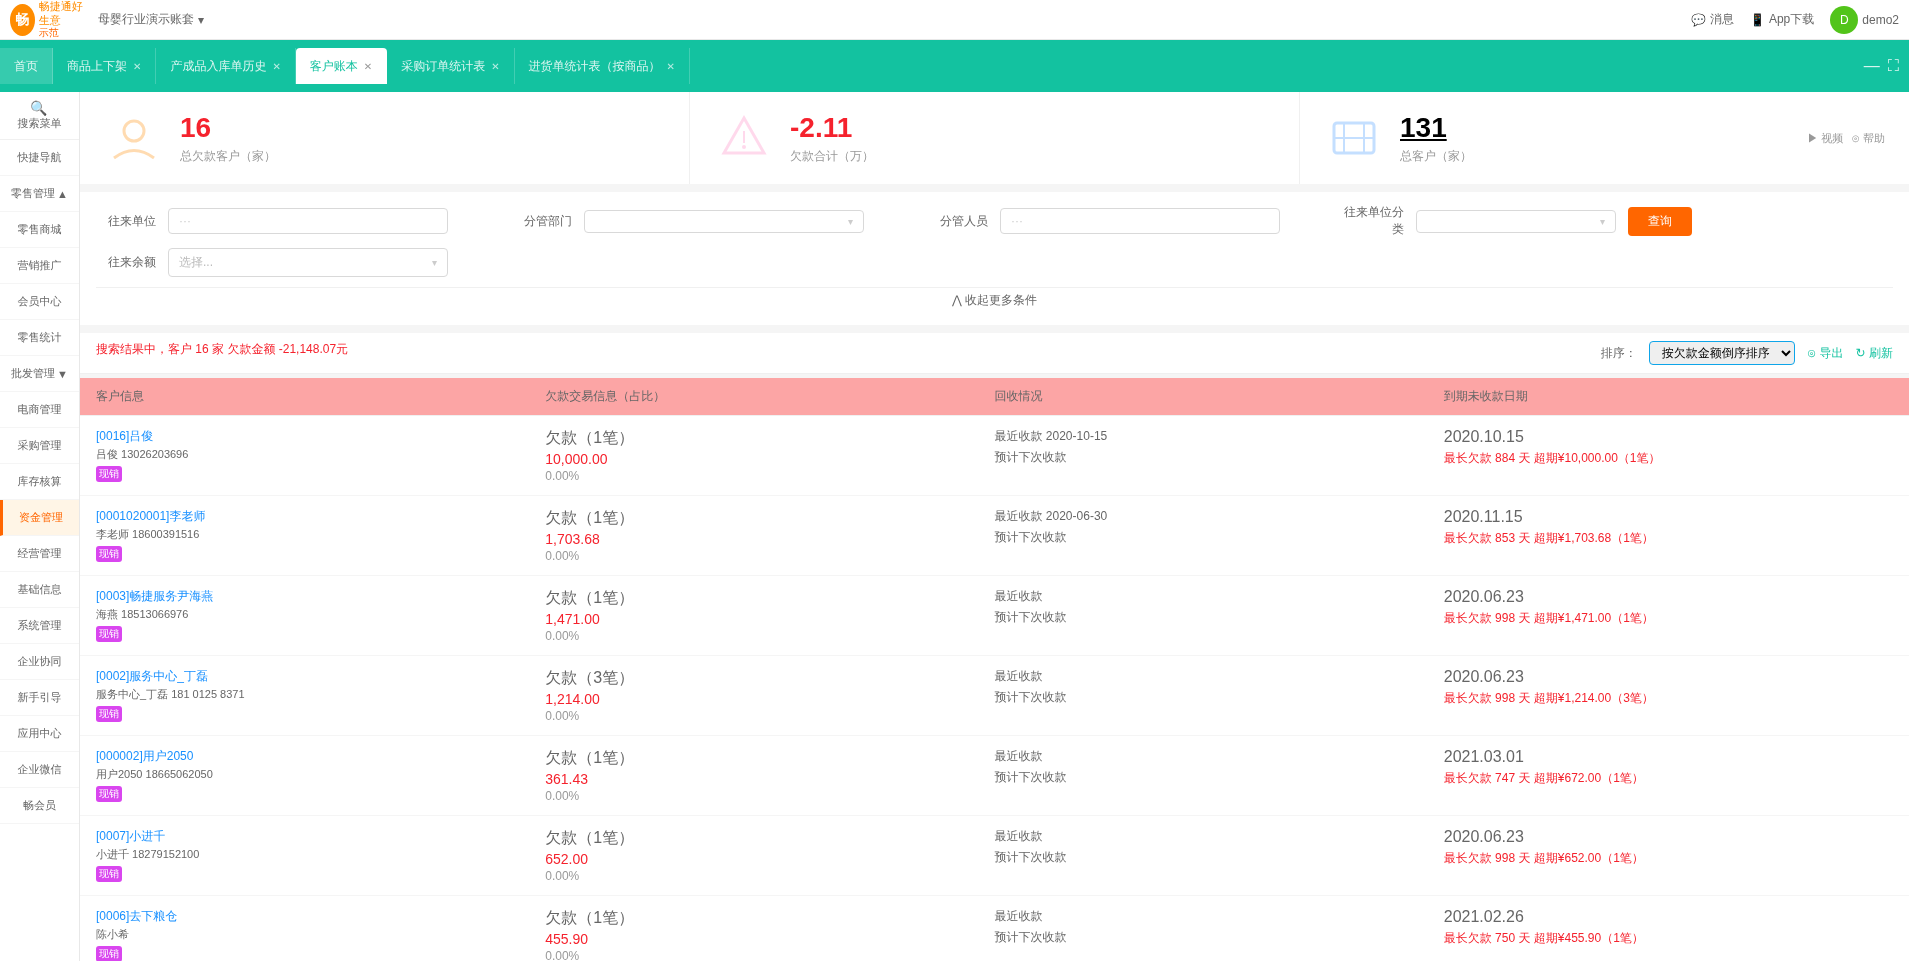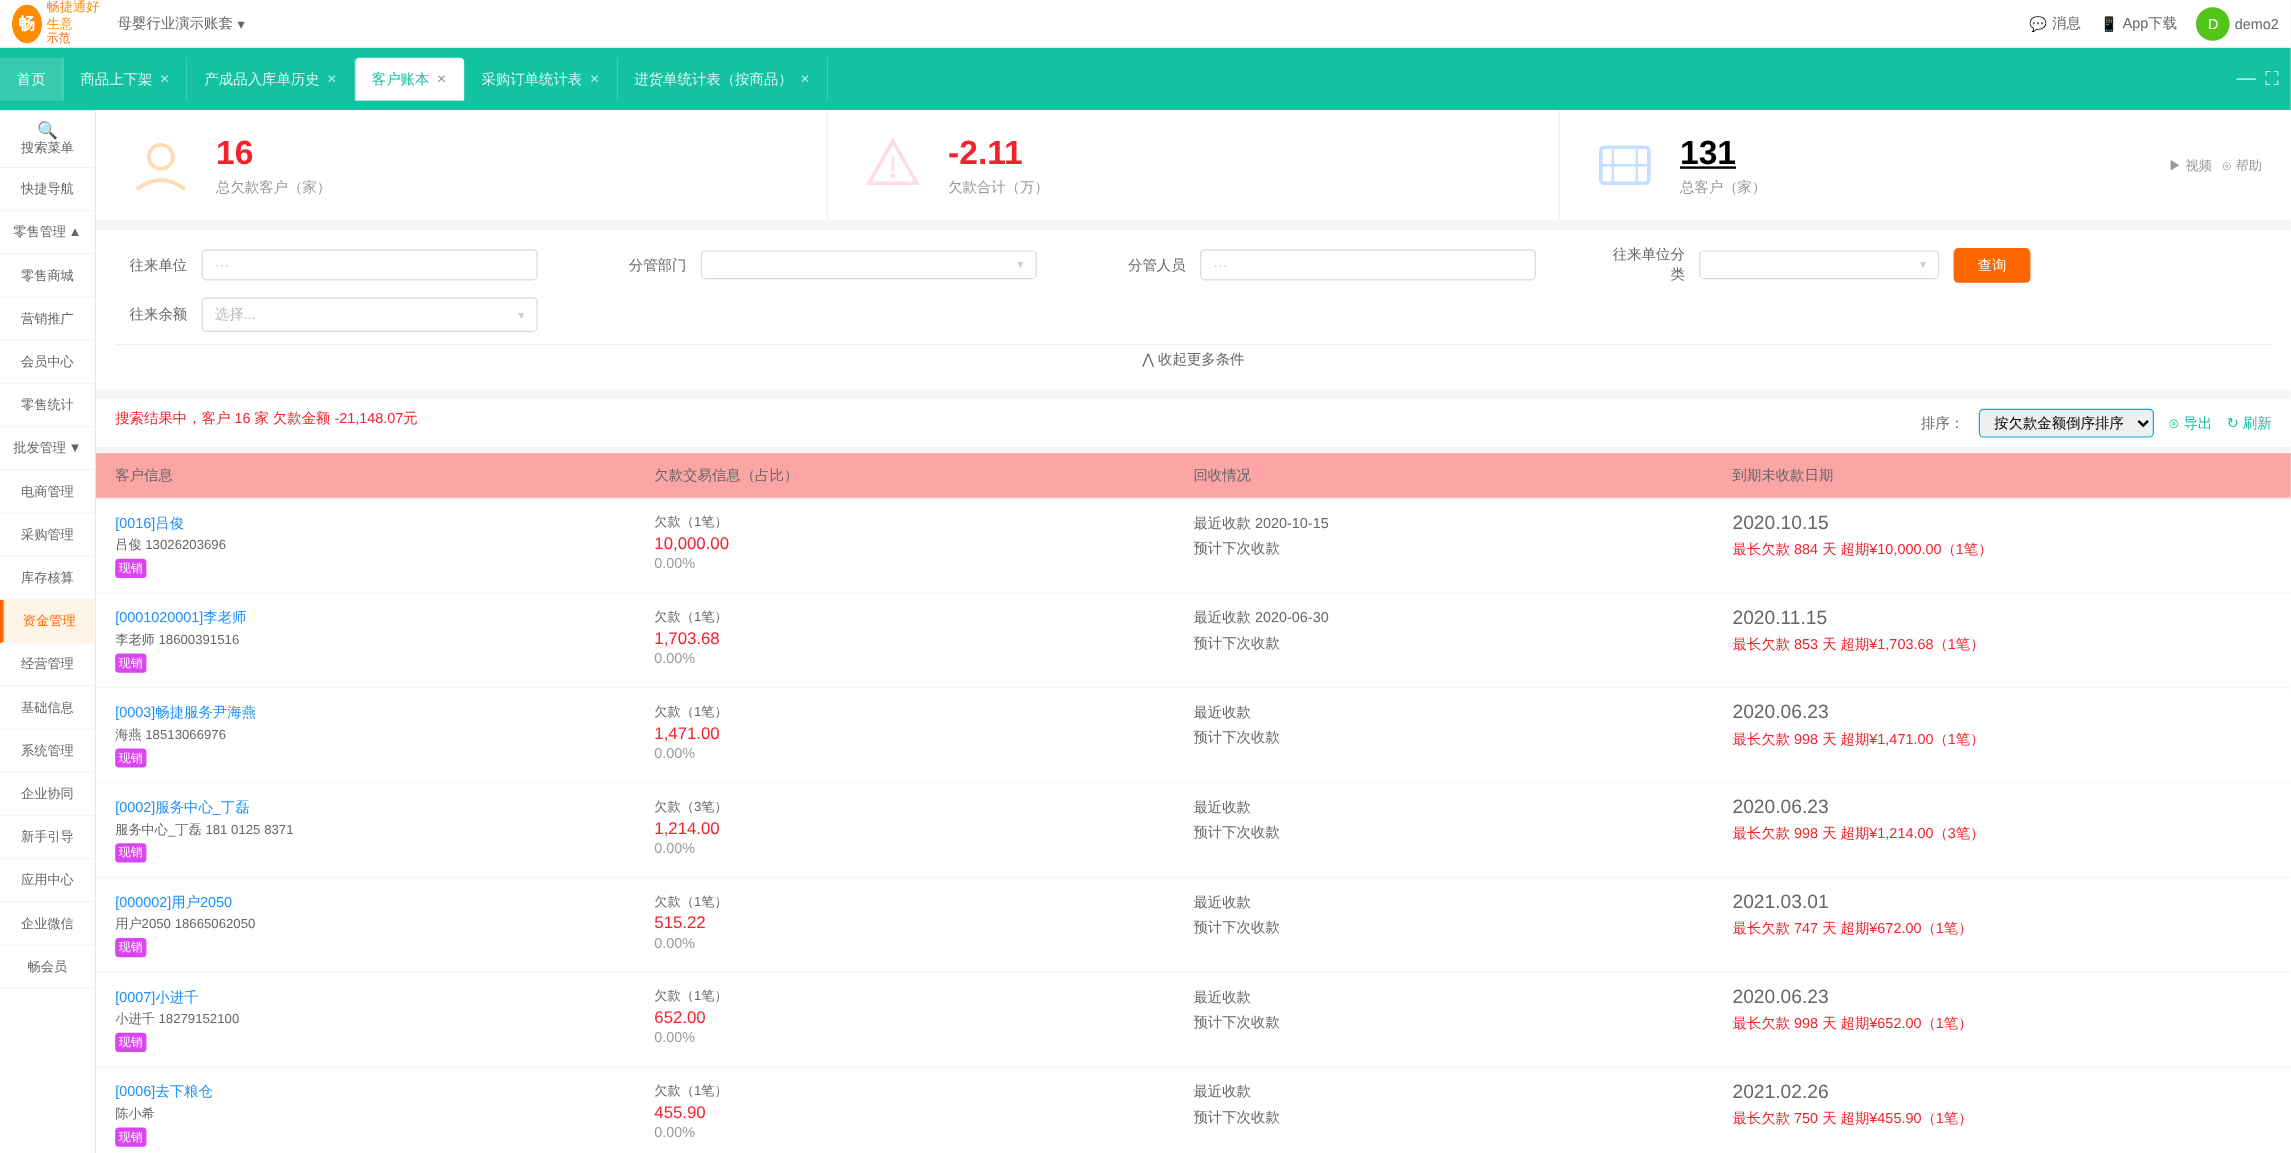--- a/index.html
+++ b/index.html
@@ -64,21 +64,21 @@
     .result-actions { display: flex; align-items: center; gap: 12px; font-size: 12px; color: #666; }
     .result-actions select { border: 1px solid #0ea5e9; border-radius: 4px; padding: 3px 8px; font-size: 12px; }
 
     
     .table-wrapper { background: #fff; }
     .table-header { display: grid; grid-template-columns: 2fr 2fr 2fr 2fr; padding: 10px 16px; background: #fca5a5; border-bottom: 1px solid #f0f0f0; font-size: 12px; font-weight: normal; color: #666; }
     .table-row { display: grid; grid-template-columns: 2fr 2fr 2fr 2fr; padding: 12px 16px; border-bottom: 1px solid #f5f5f5; align-items: start; }
     .customer-name { color: #1890ff; font-size: 12px; cursor: pointer; }
     .customer-phone { color: #666; font-size: 11px; margin-top: 2px; }
     .customer-badge { display: inline-block; background: #d946ef; color: white; font-size: 10px; padding: 1px 3px; border-radius: 3px; margin-top: 4px; text-align: right; }
-    .debt-count { font-size: 11px; color: #666; }
+    .debt-count { font-size: 16px; color: #666; }
     .debt-amount { font-size: 14px; color: #f5222d; font-weight: 500; margin-top: 2px; }
     .debt-percent { font-size: 12px; color: #999; margin-top: 2px; }
     .recovery-info { font-size: 12px; color: #666; }
     .recovery-next { color: #666; margin-top: 4px; }
     .overdue-date { font-size: 16px; color: #666; }
     .overdue-days { font-size: 12px; color: #f5222d; margin-top: 4px; }
     .overdue-link { color: #f5222d; text-decoration: none; cursor: pointer; }
 
     
     ::-webkit-scrollbar { width: 6px; height: 6px; }
@@ -437,21 +437,21 @@
       </div>
 
       <div class="table-row">
         <div>
           <div class="customer-name">[000002]用户2050</div>
           <div class="customer-phone">用户2050 18665062050</div>
           <div class="customer-badge">现销</div>
         </div>
         <div>
           <div class="debt-count">欠款（1笔）</div>
-          <div class="debt-amount">515.22</div>
+          <div class="debt-amount">361.43</div>
           <div class="debt-percent">0.00%</div>
         </div>
         <div>
           <div class="recovery-info">
             <span>最近收款</span>
             <span></span>
           </div>
           <div class="recovery-next">预计下次收款</div>
         </div>
         <div>

